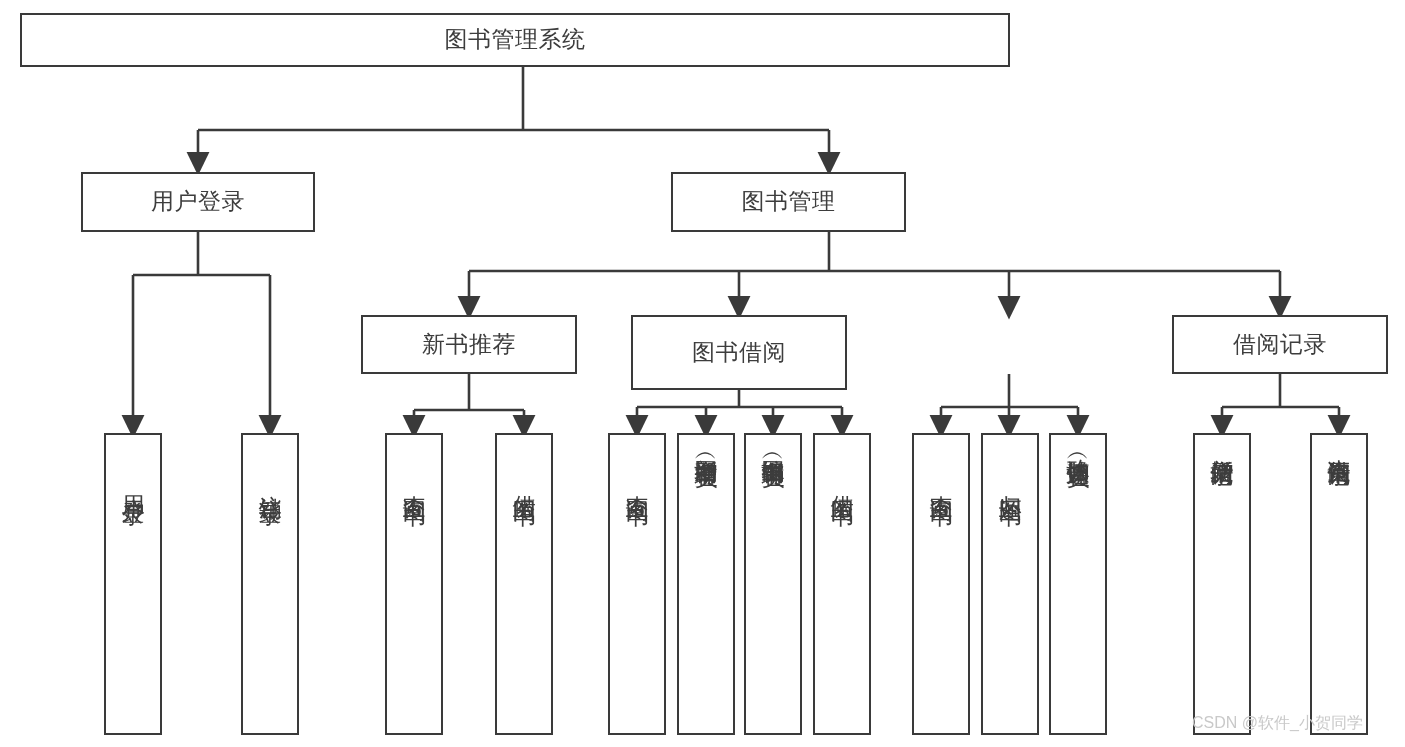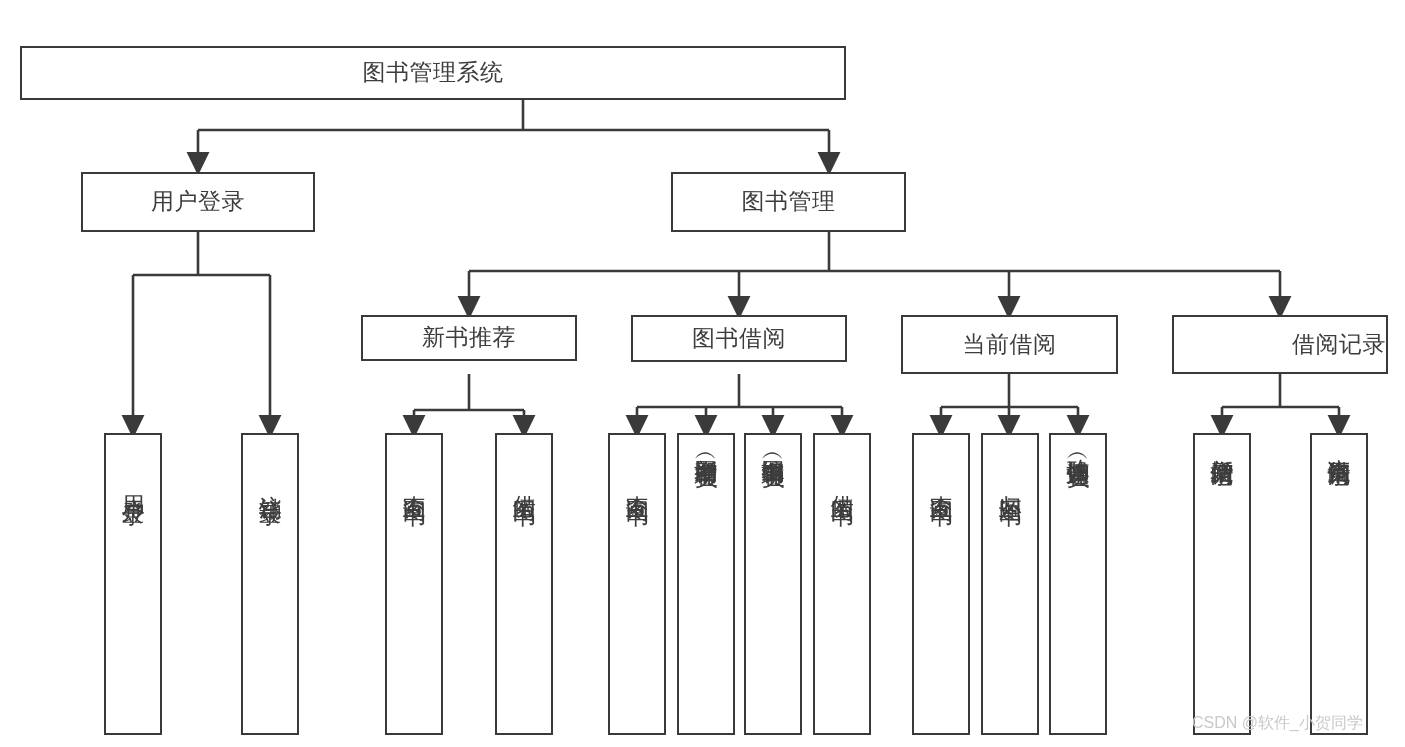--- a/index.html
+++ b/index.html
@@ -123,41 +123,38 @@
       <path d="M1009,407 L1009,426" marker-end="url(#arrow)"></path>
       <path d="M1078,407 L1078,426" marker-end="url(#arrow)"></path>
 
       <path d="M1280,374 L1280,407"></path>
       <path d="M1222,407 L1339,407"></path>
       <path d="M1222,407 L1222,426" marker-end="url(#arrow)"></path>
       <path d="M1339,407 L1339,426" marker-end="url(#arrow)"></path>
     </g>
   </svg>
 
-  <div class="node horiz" style="left:20px; top:13px; width:826px; height:54px;margin-top:33px;">
+  <div class="node horiz" style="left:20px; top:13px; width:990px; height:54px;">
     <span class="node-label">图书管理系统</span>
   </div>
 
   <div class="node horiz" style="left:81px; top:172px; width:234px; height:60px;">
     <span class="node-label">用户登录</span>
   </div>
   <div class="node horiz" style="left:671px; top:172px; width:235px; height:60px;">
     <span class="node-label">图书管理</span>
   </div>
 
-  <div class="node horiz" style="left:361px; top:315px; width:216px; height:46px;">
+  <div class="node horiz" style="left:361px; top:315px; width:216px; height:59px;">
     <span class="node-label">新书推荐</span>
   </div>
-  <div class="node horiz" style="left:631px; top:315px; width:216px; height:47px;">
+  <div class="node horiz" style="left:631px; top:315px; width:216px; height:75px;">
     <span class="node-label">图书借阅</span>
   </div>
-  <div class="node horiz" style="left:901px; top:315px; width:217px; height:59px;">
-    <span class="node-label">当前借阅</span>
-  </div>
-  <div class="node horiz" style="left:1172px; top:315px; width:216px; height:59px;justify-content:flex-end;">
+  <div class="node horiz" style="left:1172px; top:315px; width:216px; height:59px;">
     <span class="node-label">借阅记录</span>
   </div>
 
   <div class="node vert mid" style="left:104px; top:433px; width:58px; height:302px;">
     <span class="node-label">用户登录</span>
   </div>
   <div class="node vert mid" style="left:241px; top:433px; width:58px; height:302px;">
     <span class="node-label">注销登录</span>
   </div>
 

